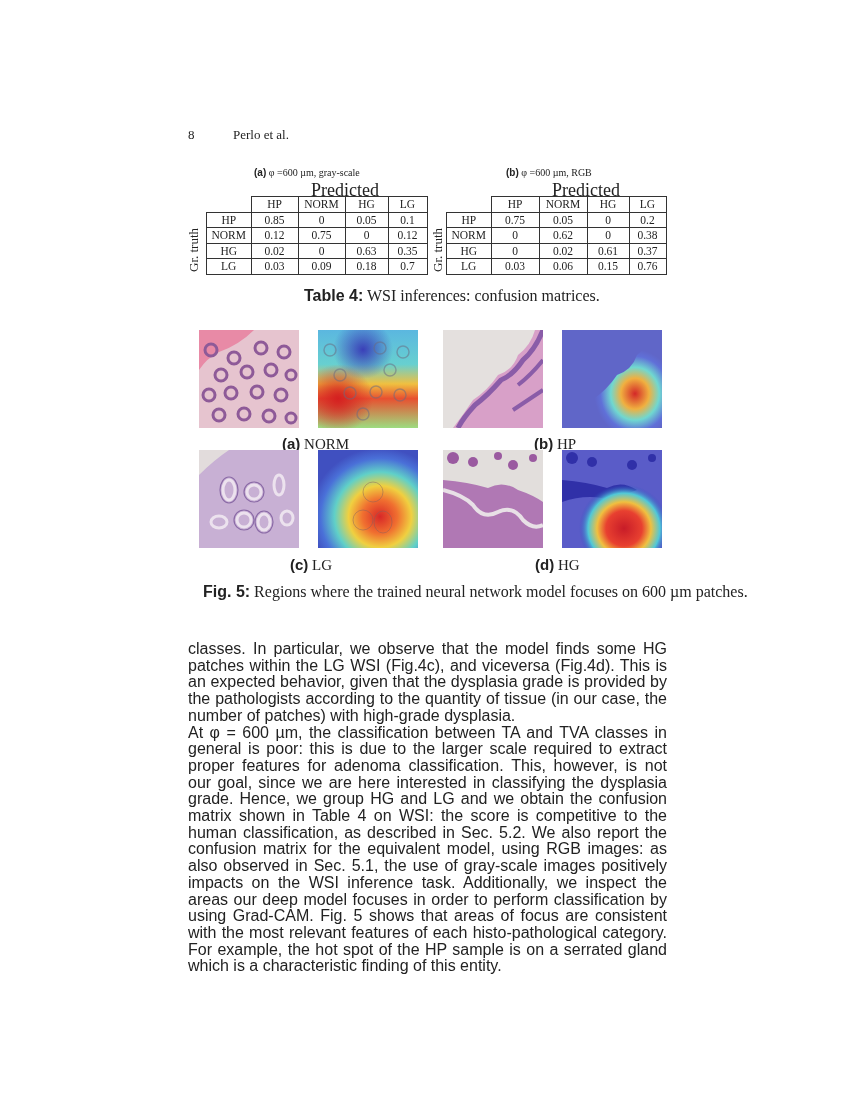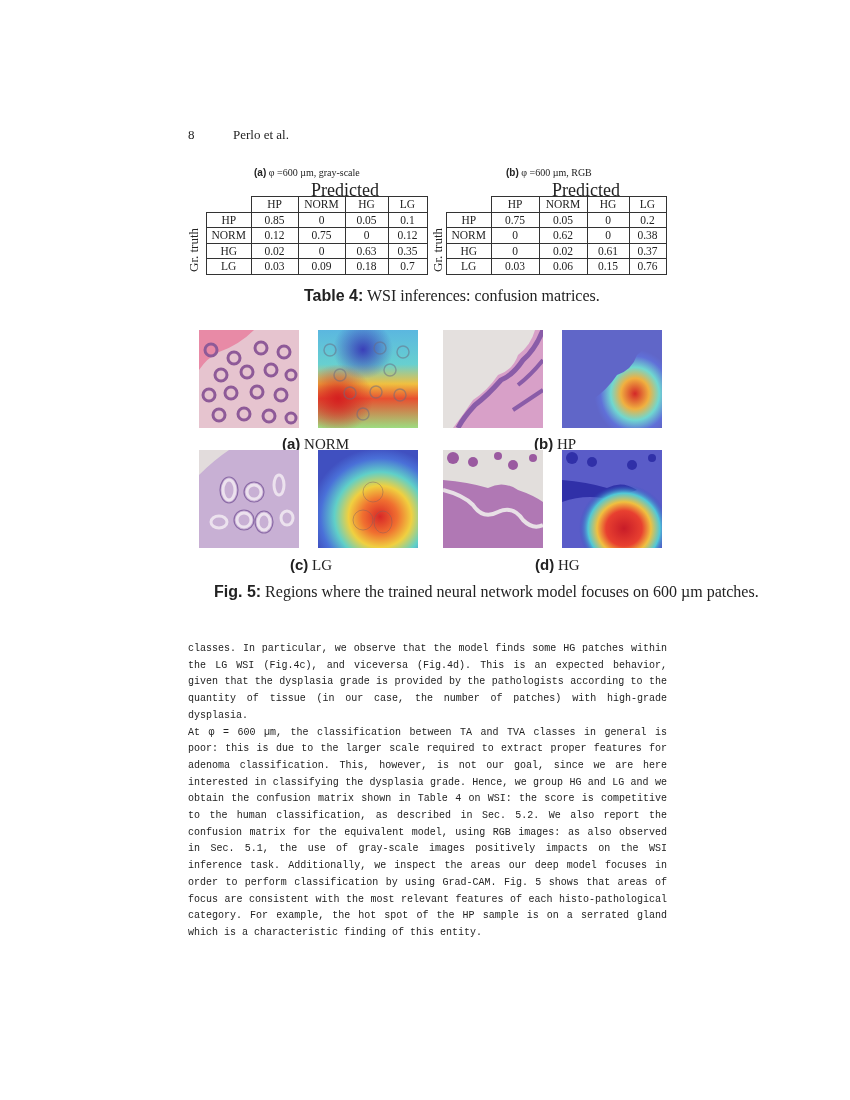--- a/index.html
+++ b/index.html
@@ -14,21 +14,21 @@
   table.cm { border-collapse:collapse; font-family:"Liberation Serif",serif; font-size:11.5px; }
   table.cm td { border:1px solid #333; text-align:center; padding:0; height:14.5px; line-height:14px; }
   table.cm td.blank { border:none; }
   table.cm td.b { font-weight:normal; }
   .grtruth { font-family:"Liberation Serif",serif; font-size:13px; transform:rotate(-90deg); transform-origin:left top; white-space:nowrap; }
   .tcap { font-family:"Liberation Serif",serif; font-size:16px; white-space:nowrap; }
   .tcap b { font-family:"Liberation Sans",sans-serif; }
   .img { width:100px; height:98px; }
   .fcap { font-family:"Liberation Serif",serif; font-size:15px; white-space:nowrap; }
   .fcap b { font-family:"Liberation Sans",sans-serif; }
-  .body-text { left:188px; width:479px; top:641px; font-family:Liberation Mono, monospace; font-size:10px; line-height:16.7px; text-align:justify; }
+  .body-text { left:188px; width:479px; top:641px; font-family:Liberation Sans, sans-serif; font-size:16px; line-height:16.7px; text-align:justify; }
   .body-text p { margin:0; }
   .body-text p + p { text-indent:0; }
 </style>
 </head>
 <body>
 
 <div class="abs header">
   <span class="pn">8</span>
   <span class="au">Perlo et al.</span>
 </div>
@@ -275,20 +275,20 @@
       <circle cx="30" cy="12" r="5"></circle>
       <circle cx="70" cy="15" r="5"></circle>
       <circle cx="90" cy="8" r="4"></circle>
     <path d="M0 30 Q25 32 45 38 Q60 30 75 40 Q60 46 40 48 Q20 45 0 52 Z"></path>
   </g>
   <rect width="100" height="98" fill="url(#rD)"></rect>
 </svg>
 <div class="abs fcap" style="left:290px; top:556px;"><b>(c)</b><span> LG</span></div>
 <div class="abs fcap" style="left:535px; top:556px;"><b>(d)</b><span> HG</span></div>
 
-<div class="abs tcap" style="left:191px; top:583px;padding-left:23px;">
+<div class="abs tcap" style="left:180px; top:583px;padding-left:23px;">
   <b>Fig. 5:</b><span> Regions where the trained neural network model focuses on 600 µm patches.</span>
 </div>
 
 <div class="abs body-text">
   <p>classes. In particular, we observe that the model finds some HG patches within the LG WSI (Fig.4c), and viceversa (Fig.4d). This is an expected behavior, given that the dysplasia grade is provided by the pathologists according to the quantity of tissue (in our case, the number of patches) with high-grade dysplasia.</p>
   <p>At φ = 600 µm, the classification between TA and TVA classes in general is poor: this is due to the larger scale required to extract proper features for adenoma classification. This, however, is not our goal, since we are here interested in classifying the dysplasia grade. Hence, we group HG and LG and we obtain the confusion matrix shown in Table 4 on WSI: the score is competitive to the human classification, as described in Sec. 5.2. We also report the confusion matrix for the equivalent model, using RGB images: as also observed in Sec. 5.1, the use of gray-scale images positively impacts on the WSI inference task. Additionally, we inspect the areas our deep model focuses in order to perform classification by using Grad-CAM. Fig. 5 shows that areas of focus are consistent with the most relevant features of each histo-pathological category. For example, the hot spot of the HP sample is on a serrated gland which is a characteristic finding of this entity.</p>
 </div>
 
 </body></html>

